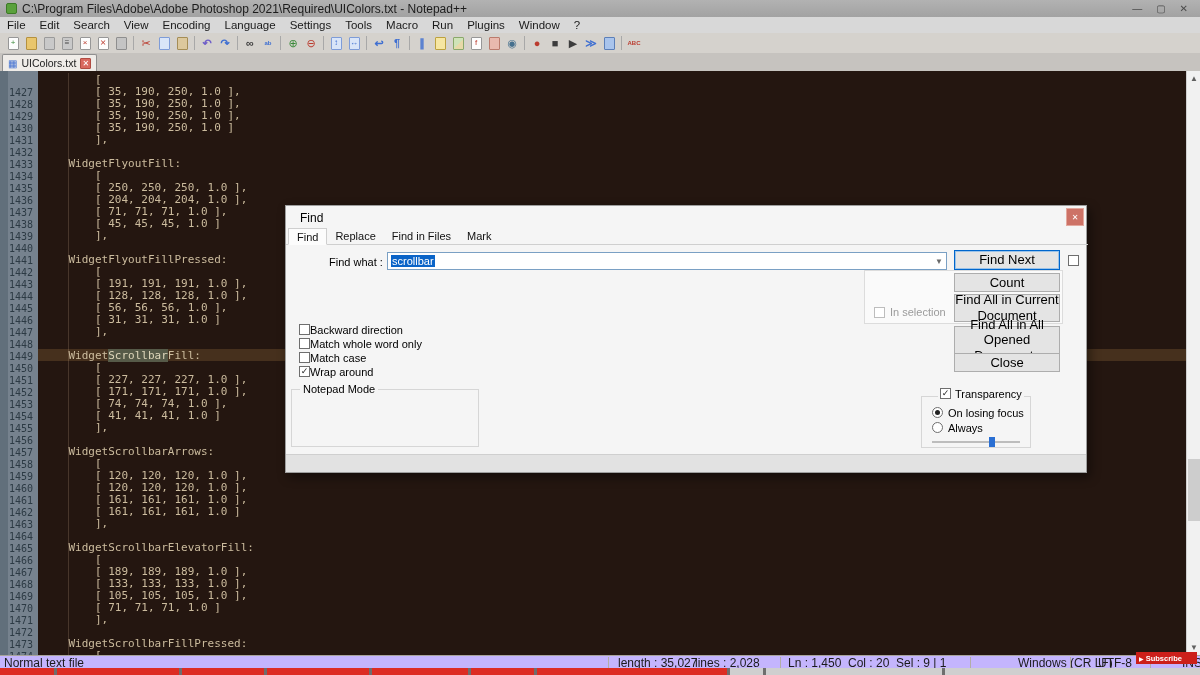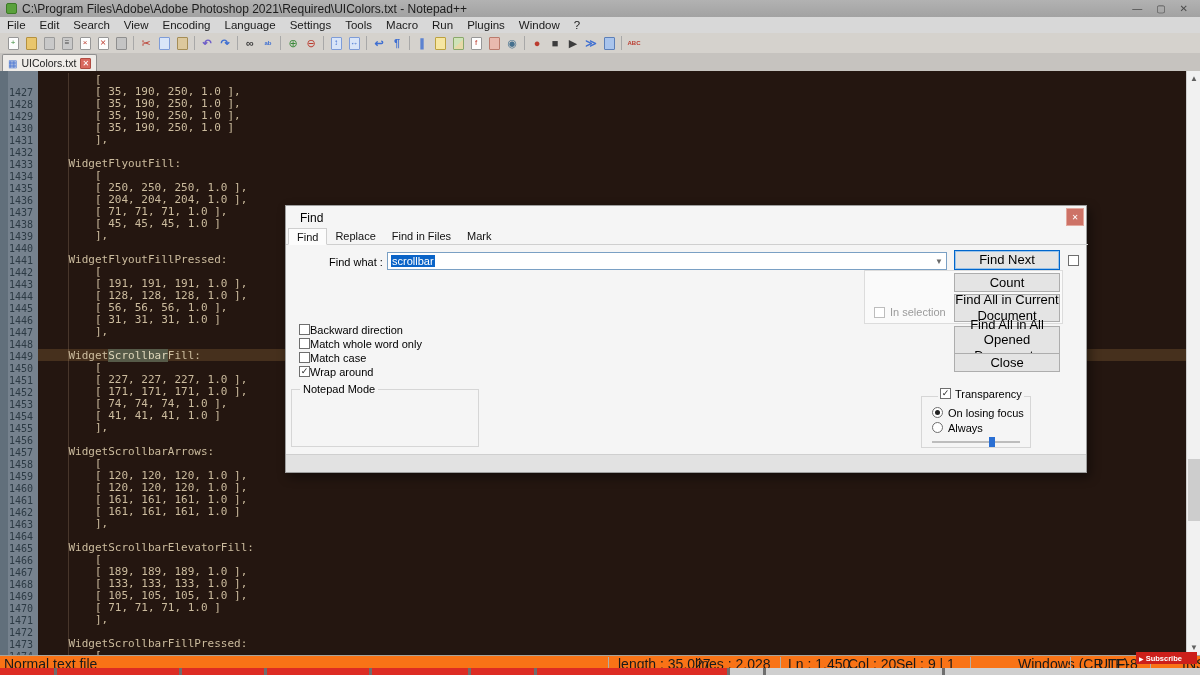--- a/index.html
+++ b/index.html
@@ -61,22 +61,22 @@
   .cl.cur { background:#46301d; }
   .selx { background:#565a48; color:#ded6ba; }
 
   
   #v-scroll { position:absolute; right:0; top:0; width:14px; height:584px; background:#f1f1f1; border-left:1px solid #d0d0d0; }
   #v-scroll .arr { position:absolute; left:0; width:14px; height:15px; color:#606060; font-size:8px; text-align:center; line-height:15px; }
   #v-arr-up { top:0; } #v-arr-dn { bottom:0; }
   #v-thumb { position:absolute; left:1px; top:388px; width:12px; height:62px; background:#cdcdcd; }
 
   
-  #statusbar { position:absolute; left:0; top:655px; width:1200px; height:13px; background:#f97316;
-    border-top:1px solid #a8a49c; font-size:14px; color:#1a1a1a; }
+  #statusbar { position:absolute; left:0; top:655px; width:1200px; height:13px; background:#c4b5fd;
+    border-top:1px solid #a8a49c; font-size:12px; color:#1a1a1a; }
   #statusbar span { position:absolute; top:0; white-space:nowrap; }
   .sdiv { position:absolute; top:1px; width:1px; height:11px; background:#b2aea6; }
 
   
   #progressbar { position:absolute; left:0; top:668px; width:1200px; height:7px; background:#6e6e6e; }
   .seg { position:absolute; top:0; height:7px; }
   .seg.red { background:#dd2c23; }
   .seg.lt { background:#cfcfcf; }
   #subscribe { position:absolute; left:1136px; top:652px; width:61px; height:12px; background:#cc1f1a;
     display:flex; align-items:center; gap:2px; padding:0 3px; cursor:pointer; }

